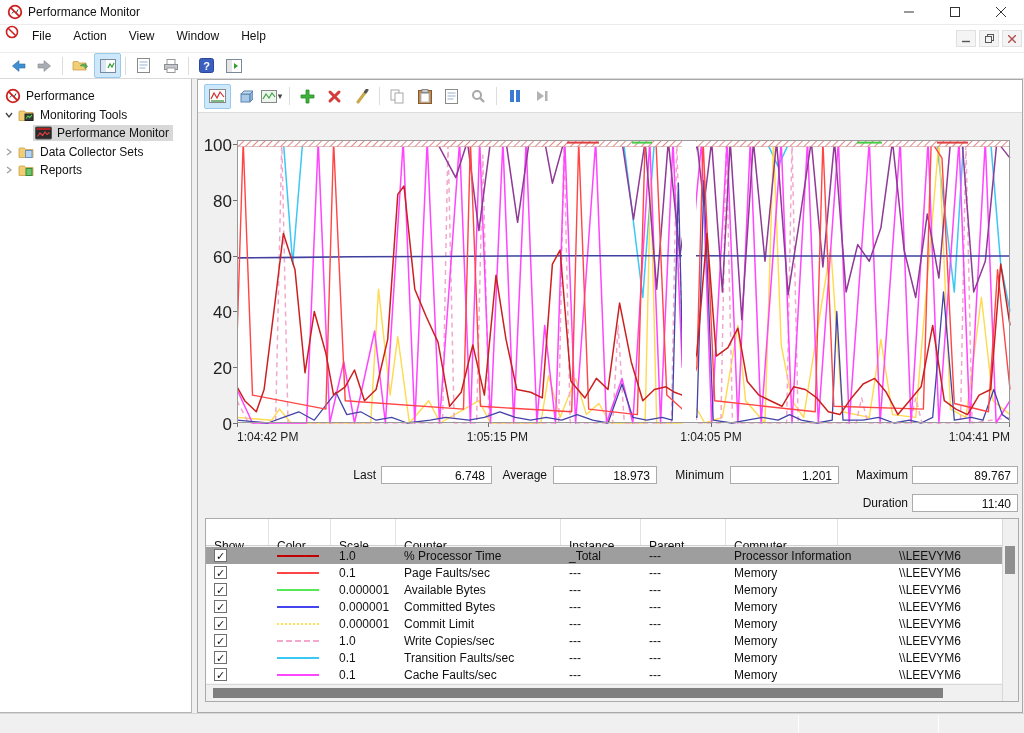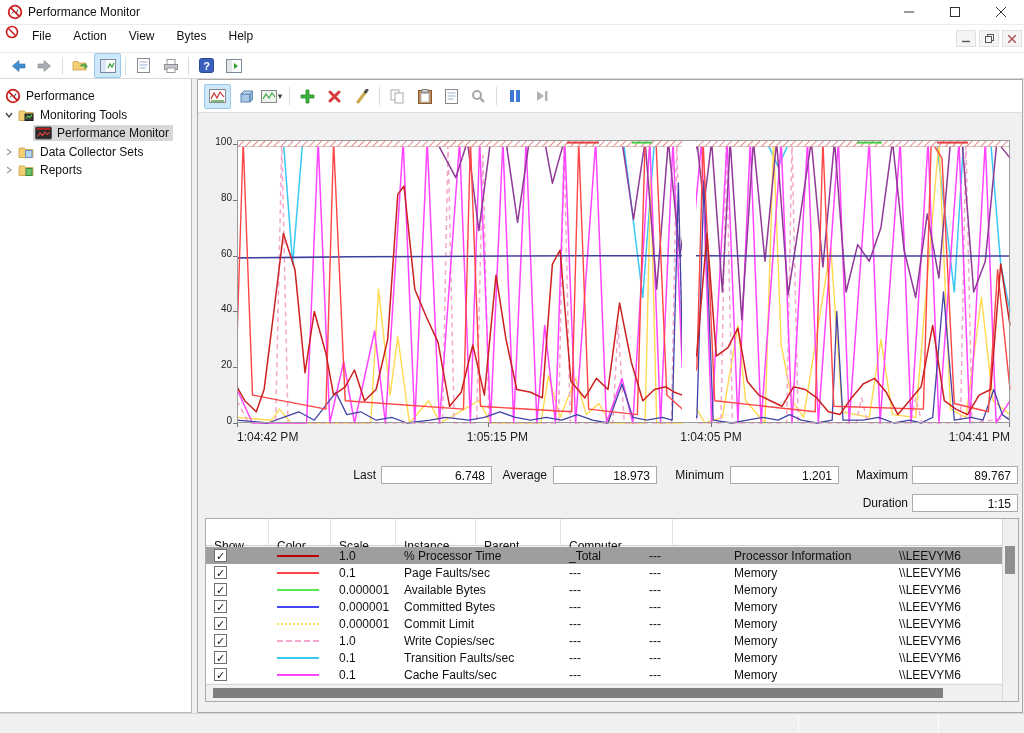--- a/index.html
+++ b/index.html
@@ -29,21 +29,21 @@
   .tree-sel{background:#d8d8d8;}
   .chev{width:14px;height:14px;display:flex;align-items:center;justify-content:center;}
   
   .child-frame{left:197px;top:79px;width:826px;height:634px;background:#f0f0f0;border:1px solid #a9a9a9;box-sizing:border-box;}
   .child-toolbar{left:198px;top:80px;width:824px;height:33px;background:#fff;border-bottom:1px solid #dcdcdc;display:flex;align-items:center;padding-left:6px;box-sizing:border-box;}
   .vt-btn{width:25px;height:23px;display:flex;align-items:center;justify-content:center;border:1px solid transparent;border-radius:2px;}
   .vt-btn.active{background:#cde8fb;border-color:#9ac9ea;}
   .caret{font-size:9px;color:#444;margin-left:1px;}
   
   .plot-svg{left:237px;top:140px;}
-  .ylab{position:absolute;width:34px;text-align:right;font-size:10px;color:#222;}
+  .ylab{position:absolute;width:34px;text-align:right;font-size:17px;color:#222;}
   .ytick{position:absolute;width:4px;height:1px;background:#707070;}
   .xtick{position:absolute;width:1px;height:4px;background:#707070;}
   .timelab{position:absolute;top:430px;font-size:12px;color:#222;width:80px;}
   
   .stat-label{position:absolute;height:18px;line-height:18px;text-align:right;}
   .stat-box{position:absolute;height:18px;line-height:18px;background:#fff;border:1px solid #ababab;text-align:right;padding-right:6px;box-sizing:border-box;}
   
   .legend{left:205px;top:518px;width:814px;height:184px;background:#f6f6f6;border:1px solid #ababab;box-sizing:border-box;}
   .lg-header{position:absolute;left:0;top:0;height:26px;width:797px;display:flex;background:#fff;border-bottom:1px solid #d0d0d0;}
   .lg-hcell{border-right:1px solid #e3e3e3;box-sizing:border-box;padding:20px 0 0 8px;height:26px;}
@@ -98,21 +98,21 @@
     <span style="margin:0 2px 0 5px;">
       <svg width="14" height="14">
           <circle cx="7" cy="7" r="5.5" fill="#fff" stroke="#cc2222" stroke-width="1.6"></circle>
           <line x1="3.2" y1="3.2" x2="10.8" y2="10.8" stroke="#cc2222" stroke-width="1.6"></line>
         </svg>
     </span>
     <span id="menu-items" style="display:flex;">
         <span class="menu-item">File</span>
         <span class="menu-item">Action</span>
         <span class="menu-item">View</span>
-        <span class="menu-item">Bytes</span>
+        <span class="menu-item">Window</span>
         <span class="menu-item">Help</span>
       </span>
   </div>
   <div class="mdi-controls">
     <div class="mdi-btn">
         <svg width="8" height="8">
           <line x1="0" y1="6.5" x2="8" y2="6.5" stroke="#555" stroke-width="1.4"></line>
         </svg>
       </div>
     <div class="mdi-btn">
@@ -406,28 +406,29 @@
   <div id="stats">
       <div class="stat-label" style="left: 320px; width: 56px; top: 466px;">Last</div>
       <div class="stat-box" style="left: 381px; width: 111px; top: 466px;">6.748</div>
       <div class="stat-label" style="left: 486px; width: 61px; top: 466px;">Average</div>
       <div class="stat-box" style="left: 553px; width: 104px; top: 466px;">18.973</div>
       <div class="stat-label" style="left: 660px; width: 64px; top: 466px;">Minimum</div>
       <div class="stat-box" style="left: 730px; width: 109px; top: 466px;">1.201</div>
       <div class="stat-label" style="left: 842px; width: 66px; top: 466px;">Maximum</div>
       <div class="stat-box" style="left: 912px; width: 106px; top: 466px;">89.767</div>
       <div class="stat-label" style="left: 842px; width: 66px; top: 494px;">Duration</div>
-      <div class="stat-box" style="left: 912px; width: 106px; top: 494px;">1:15</div>
+      <div class="stat-box" style="left: 912px; width: 106px; top: 494px;">11:40</div>
     </div>
 
   <div class="abs legend">
     <div class="lg-header" id="lg-header">
         <div class="lg-hcell" style="width: 63px;">Show</div>
         <div class="lg-hcell" style="width: 62px;">Color</div>
         <div class="lg-hcell" style="width: 65px;">Scale</div>
+        <div class="lg-hcell" style="width: 165px;">Counter</div>
         <div class="lg-hcell" style="width: 80px; text-decoration: underline;">Instance</div>
         <div class="lg-hcell" style="width: 85px;">Parent</div>
         <div class="lg-hcell" style="width: 112px;">Computer</div>
       </div>
     <div id="lg-rows">
         <div class="lg-row sel" style="top: 28px;">
           <div class="lg-cell" style="width: 63px;">
             <span class="cbx">✓</span>
           </div>
           <div class="lg-cell" style="width: 62px;">

